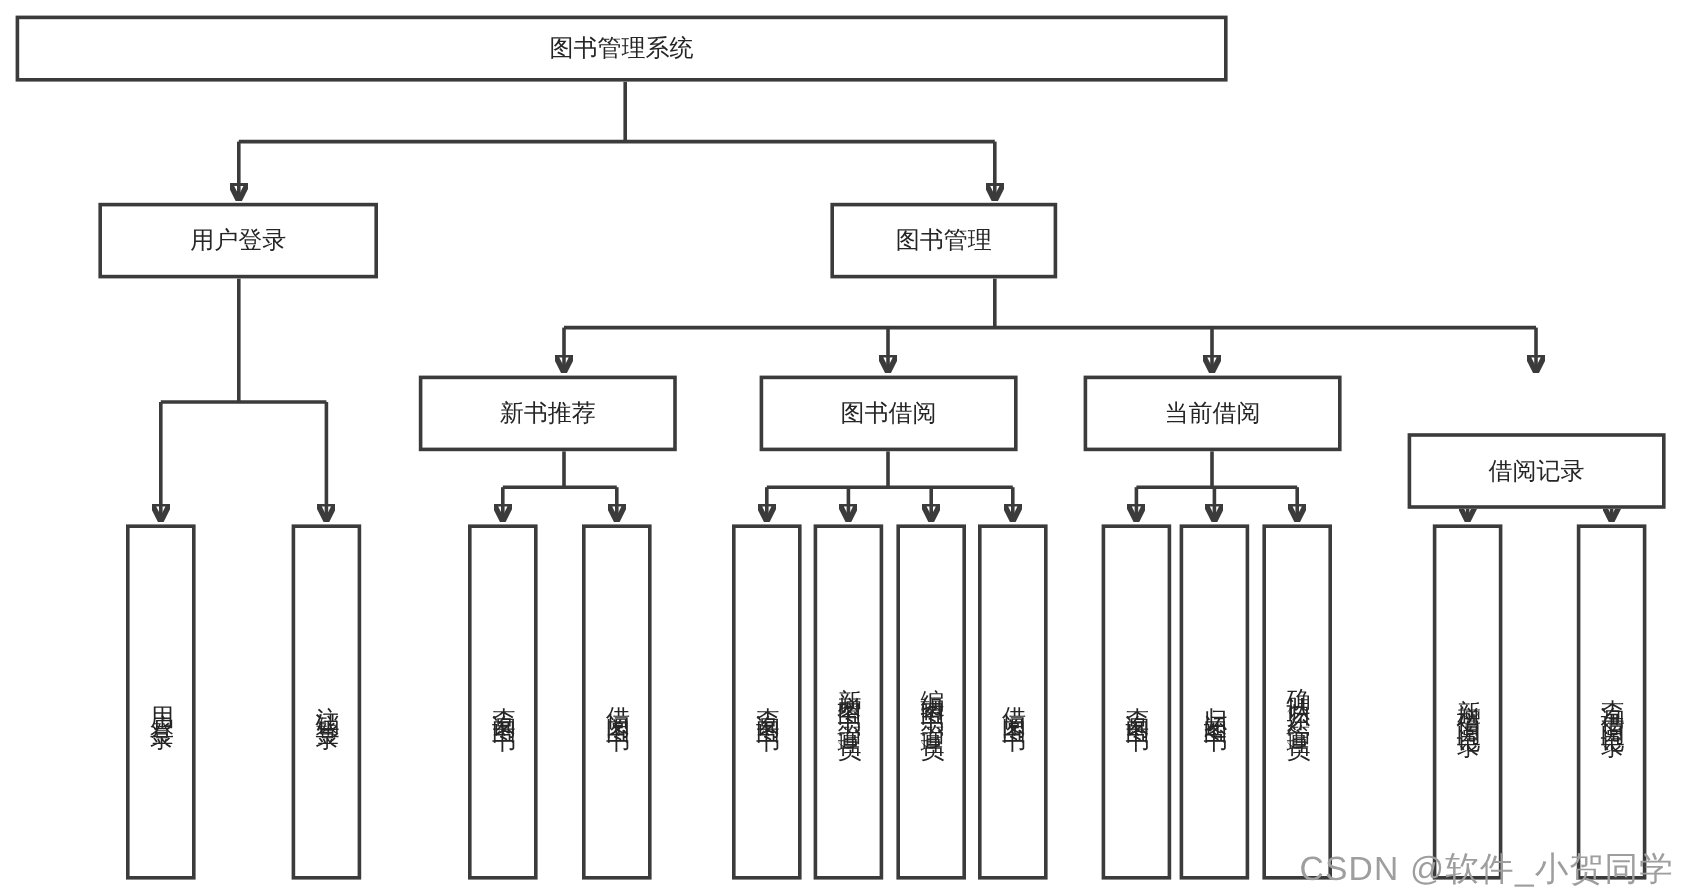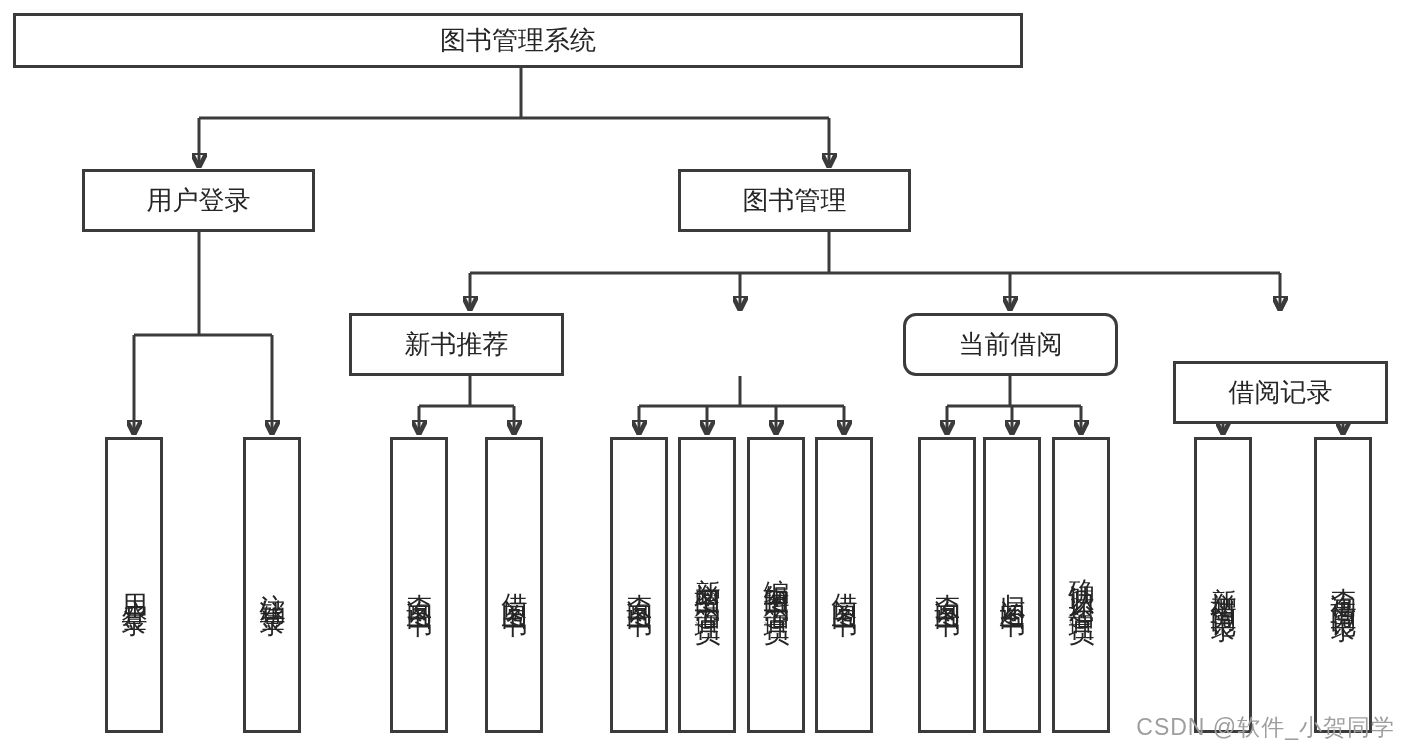--- a/index.html
+++ b/index.html
@@ -15,36 +15,36 @@
   .wires path { stroke: #3b3b3b; stroke-width: 3; fill: none; }
   .box {
     position: absolute;
     box-sizing: border-box;
     background: #ffffff;
     border: 3px solid #3b3b3b;
     display: flex;
     align-items: center;
     justify-content: center;
     color: #252525;
-    font-size: 26px;
+    font-size: 20px;
     text-align: center;
     white-space: nowrap;
   }
   .box.v span {
     writing-mode: vertical-rl;
     text-orientation: mixed;
     letter-spacing: 6px;
     line-height: 1.15;
     white-space: normal;
   }
   .watermark {
     position: absolute;
     right: 10px;
     bottom: 4px;
-    font-size: 23px;
+    font-size: 28px;
     color: #9e9e9e;
     letter-spacing: 1px;
   }
 </style>
 </head>
 <body>
 
 <div class="stage">
 
   <svg class="wires" viewBox="0 0 1405 747" xmlns="http://www.w3.org/2000/svg" aria-hidden="true">
@@ -109,28 +109,31 @@
     </g>
   </svg>
 
   <div class="box" style="left:13px; top:13px; width:1010px; height:55px;">
     <span>图书管理系统</span>
   </div>
 
   <div class="box" style="left:82px; top:169px; width:233px; height:63px;">
     <span>用户登录</span>
   </div>
-  <div class="box" style="left:678px; top:169px; width:233px; height:63px;text-align:center;">
+  <div class="box" style="left:692px; top:169px; width:189px; height:63px;text-align:center;">
     <span>图书管理</span>
   </div>
 
   <div class="box" style="left:349px; top:313px; width:215px; height:63px;">
     <span>新书推荐</span>
   </div>
-  <div class="box" style="left:903px; top:313px; width:215px; height:63px;border-radius:13px;">
+  <div class="box" style="left:633px; top:313px; width:215px; height:63px;">
+    <span>图书借阅</span>
+  </div>
+  <div class="box" style="left:903px; top:313px; width:215px; height:63px;">
     <span>当前借阅</span>
   </div>
   <div class="box" style="left:1173px; top:313px; width:215px; height:63px;margin-top:48px;">
     <span>借阅记录</span>
   </div>
 
   <div class="box v" style="left:105px; top:437px; width:58px; height:296px;">
     <span>用户登录</span>
   </div>
   <div class="box v" style="left:243px; top:437px; width:58px; height:296px;">

